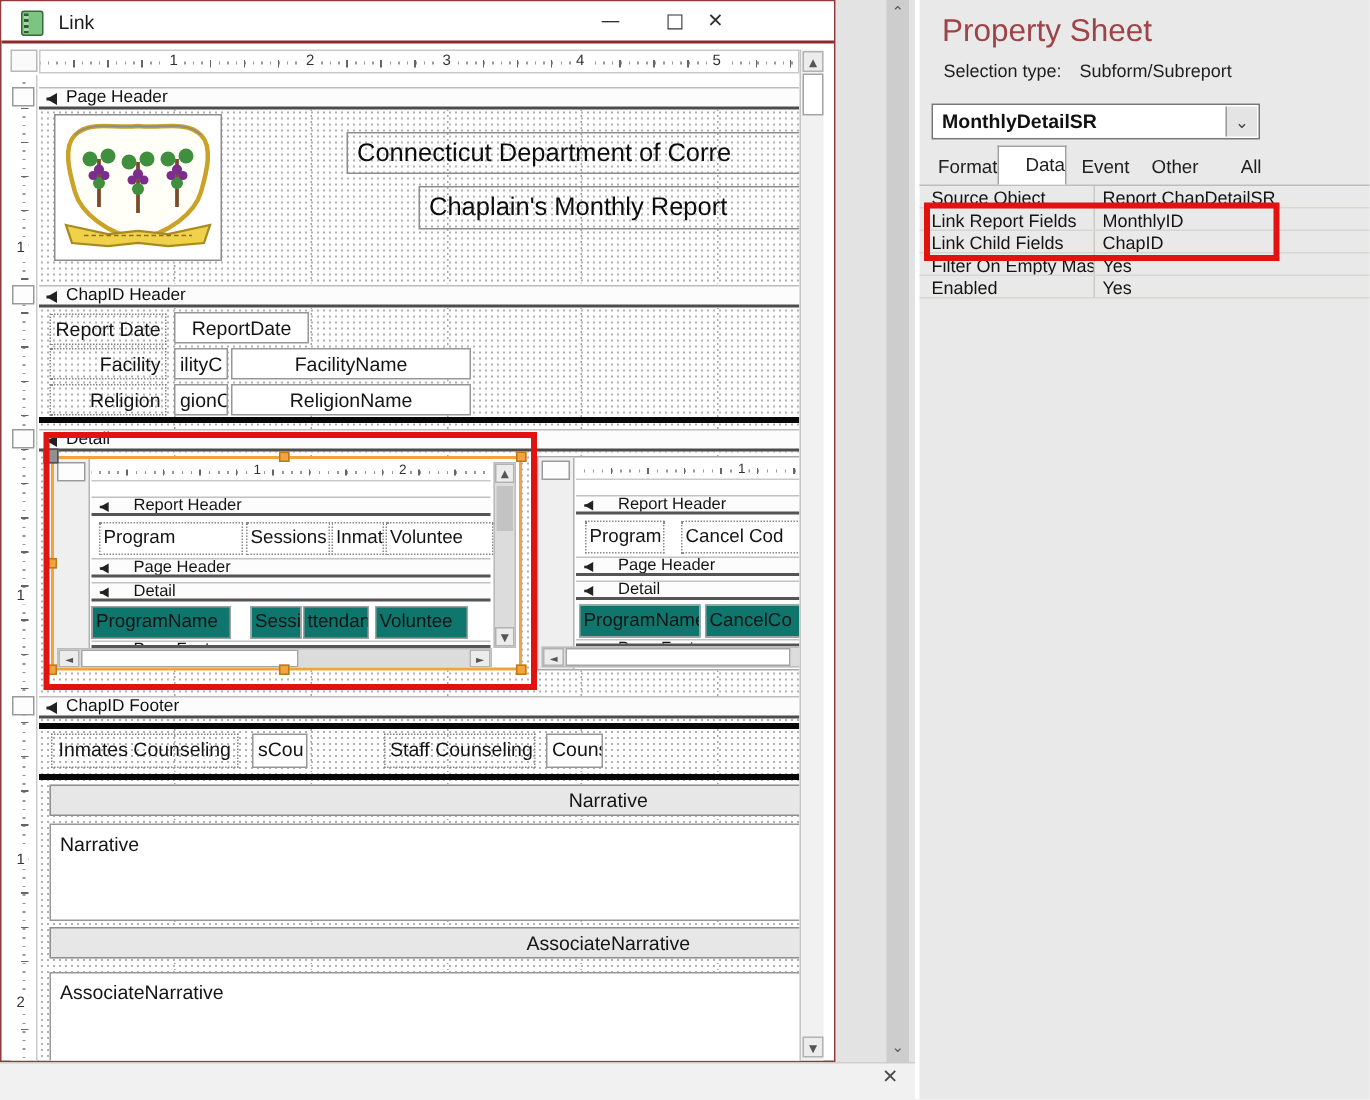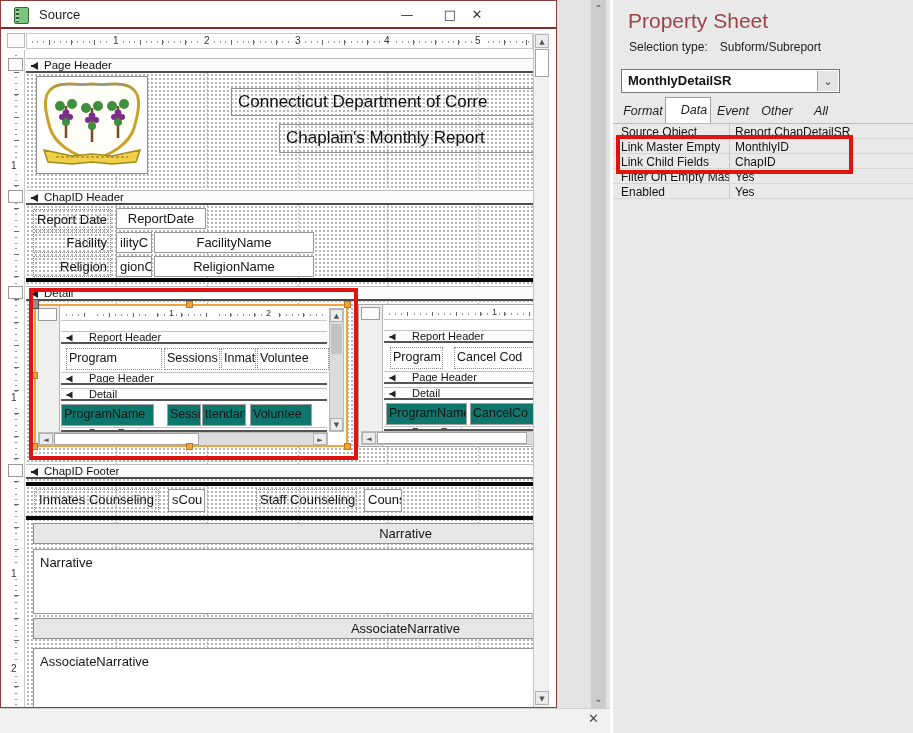--- a/index.html
+++ b/index.html
@@ -88,35 +88,35 @@
   
   #pspanel{left:610px;top:0;width:303px;height:733px;background:#e9e9e9;border-left:3px solid #fff;}
   #pstitle{left:15px;top:9px;font-size:21px;color:#9e4347;}
   #pssel{left:16px;top:40px;font-size:12px;color:#1e1e1e;}
   #pssel b{font-weight:normal;margin-left:12px;}
   #pscombo{left:8px;top:69px;width:219px;height:24px;background:#fff;border:1px solid #767676;}
   #pscombo .val{position:absolute;left:6px;top:3px;font-size:13px;font-weight:bold;color:#111;}
   #pscombo .btn{position:absolute;right:1px;top:1px;bottom:1px;width:21px;background:#e4e4e4;
     border-left:1px solid #9a9a9a;text-align:center;line-height:21px;font-size:11px;color:#444;
     font-family:"DejaVu Sans",sans-serif;}
-  .pstab{position:absolute;top:101px;height:22px;font-size:12.5px;line-height:21px;text-align:center;color:#1e1e1e;font-style:italic;}
+  .pstab{position:absolute;top:101px;height:22px;font-size:12.5px;line-height:21px;text-align:right;color:#1e1e1e;}
   .pstab.active{top:97px;height:26px;background:#fff;border:1px solid #a0a0a0;border-bottom:none;line-height:25px;z-index:5;padding-left:12px;}
   .psrow{position:absolute;left:0;width:303px;height:15px;border-bottom:1px solid #d7d7d2;font-size:12px;}
   .psrow .lbl{position:absolute;left:0;top:0;bottom:0;width:117px;border-right:1px solid #c9c9c4;
     padding:1px 0 0 8px;overflow:hidden;white-space:nowrap;}
   .psrow .val{position:absolute;left:117px;right:0;top:0;bottom:0;padding:1px 0 0 5px;overflow:hidden;white-space:nowrap;}
   #psgrid-top{left:0px;top:123px;width:303px;height:1px;background:#bdbdbd;}
 </style>
 </head>
 <body>
 
 <div id="chapr" class="abs">
   <div id="titlebar" class="abs">
     <div id="appicon" class="abs"></div>
-    <span id="wintitle" class="abs">Source</span>
+    <span id="wintitle" class="abs">Link</span>
     <span class="winbtn abs" style="left:393px">—</span>
     <span class="winbtn abs" style="left:436px">□</span>
     <span class="winbtn abs" style="left:463px">✕</span>
   </div>
 
   <div class="abs rulerbox" style="left:6px;top:32px;width:18px;height:15px"></div>
 
   <div id="hruler" class="abs">
     <div class="ticks"></div>
     <b class="rn" style="left:84px">1</b>
@@ -364,21 +364,21 @@
   <div class="pstab" style="left:100px;width:40px">Event</div>
   <div class="pstab" style="left:142px;width:44px">Other</div>
   <div class="pstab" style="left:188px;width:40px">All</div>
   <div id="psgrid-top" class="abs"></div>
 
   <div class="psrow" style="top:124px">
     <span class="lbl">Source Object</span>
     <span class="val">Report.ChapDetailSR</span>
   </div>
   <div class="psrow" style="top:139px">
-    <span class="lbl">Link Master Empty</span>
+    <span class="lbl">Link Report Fields</span>
     <span class="val">MonthlyID</span>
   </div>
   <div class="psrow" style="top:154px">
     <span class="lbl">Link Child Fields</span>
     <span class="val">ChapID</span>
   </div>
   <div class="psrow" style="top:169px">
     <span class="lbl">Filter On Empty Mas</span>
     <span class="val">Yes</span>
   </div>

